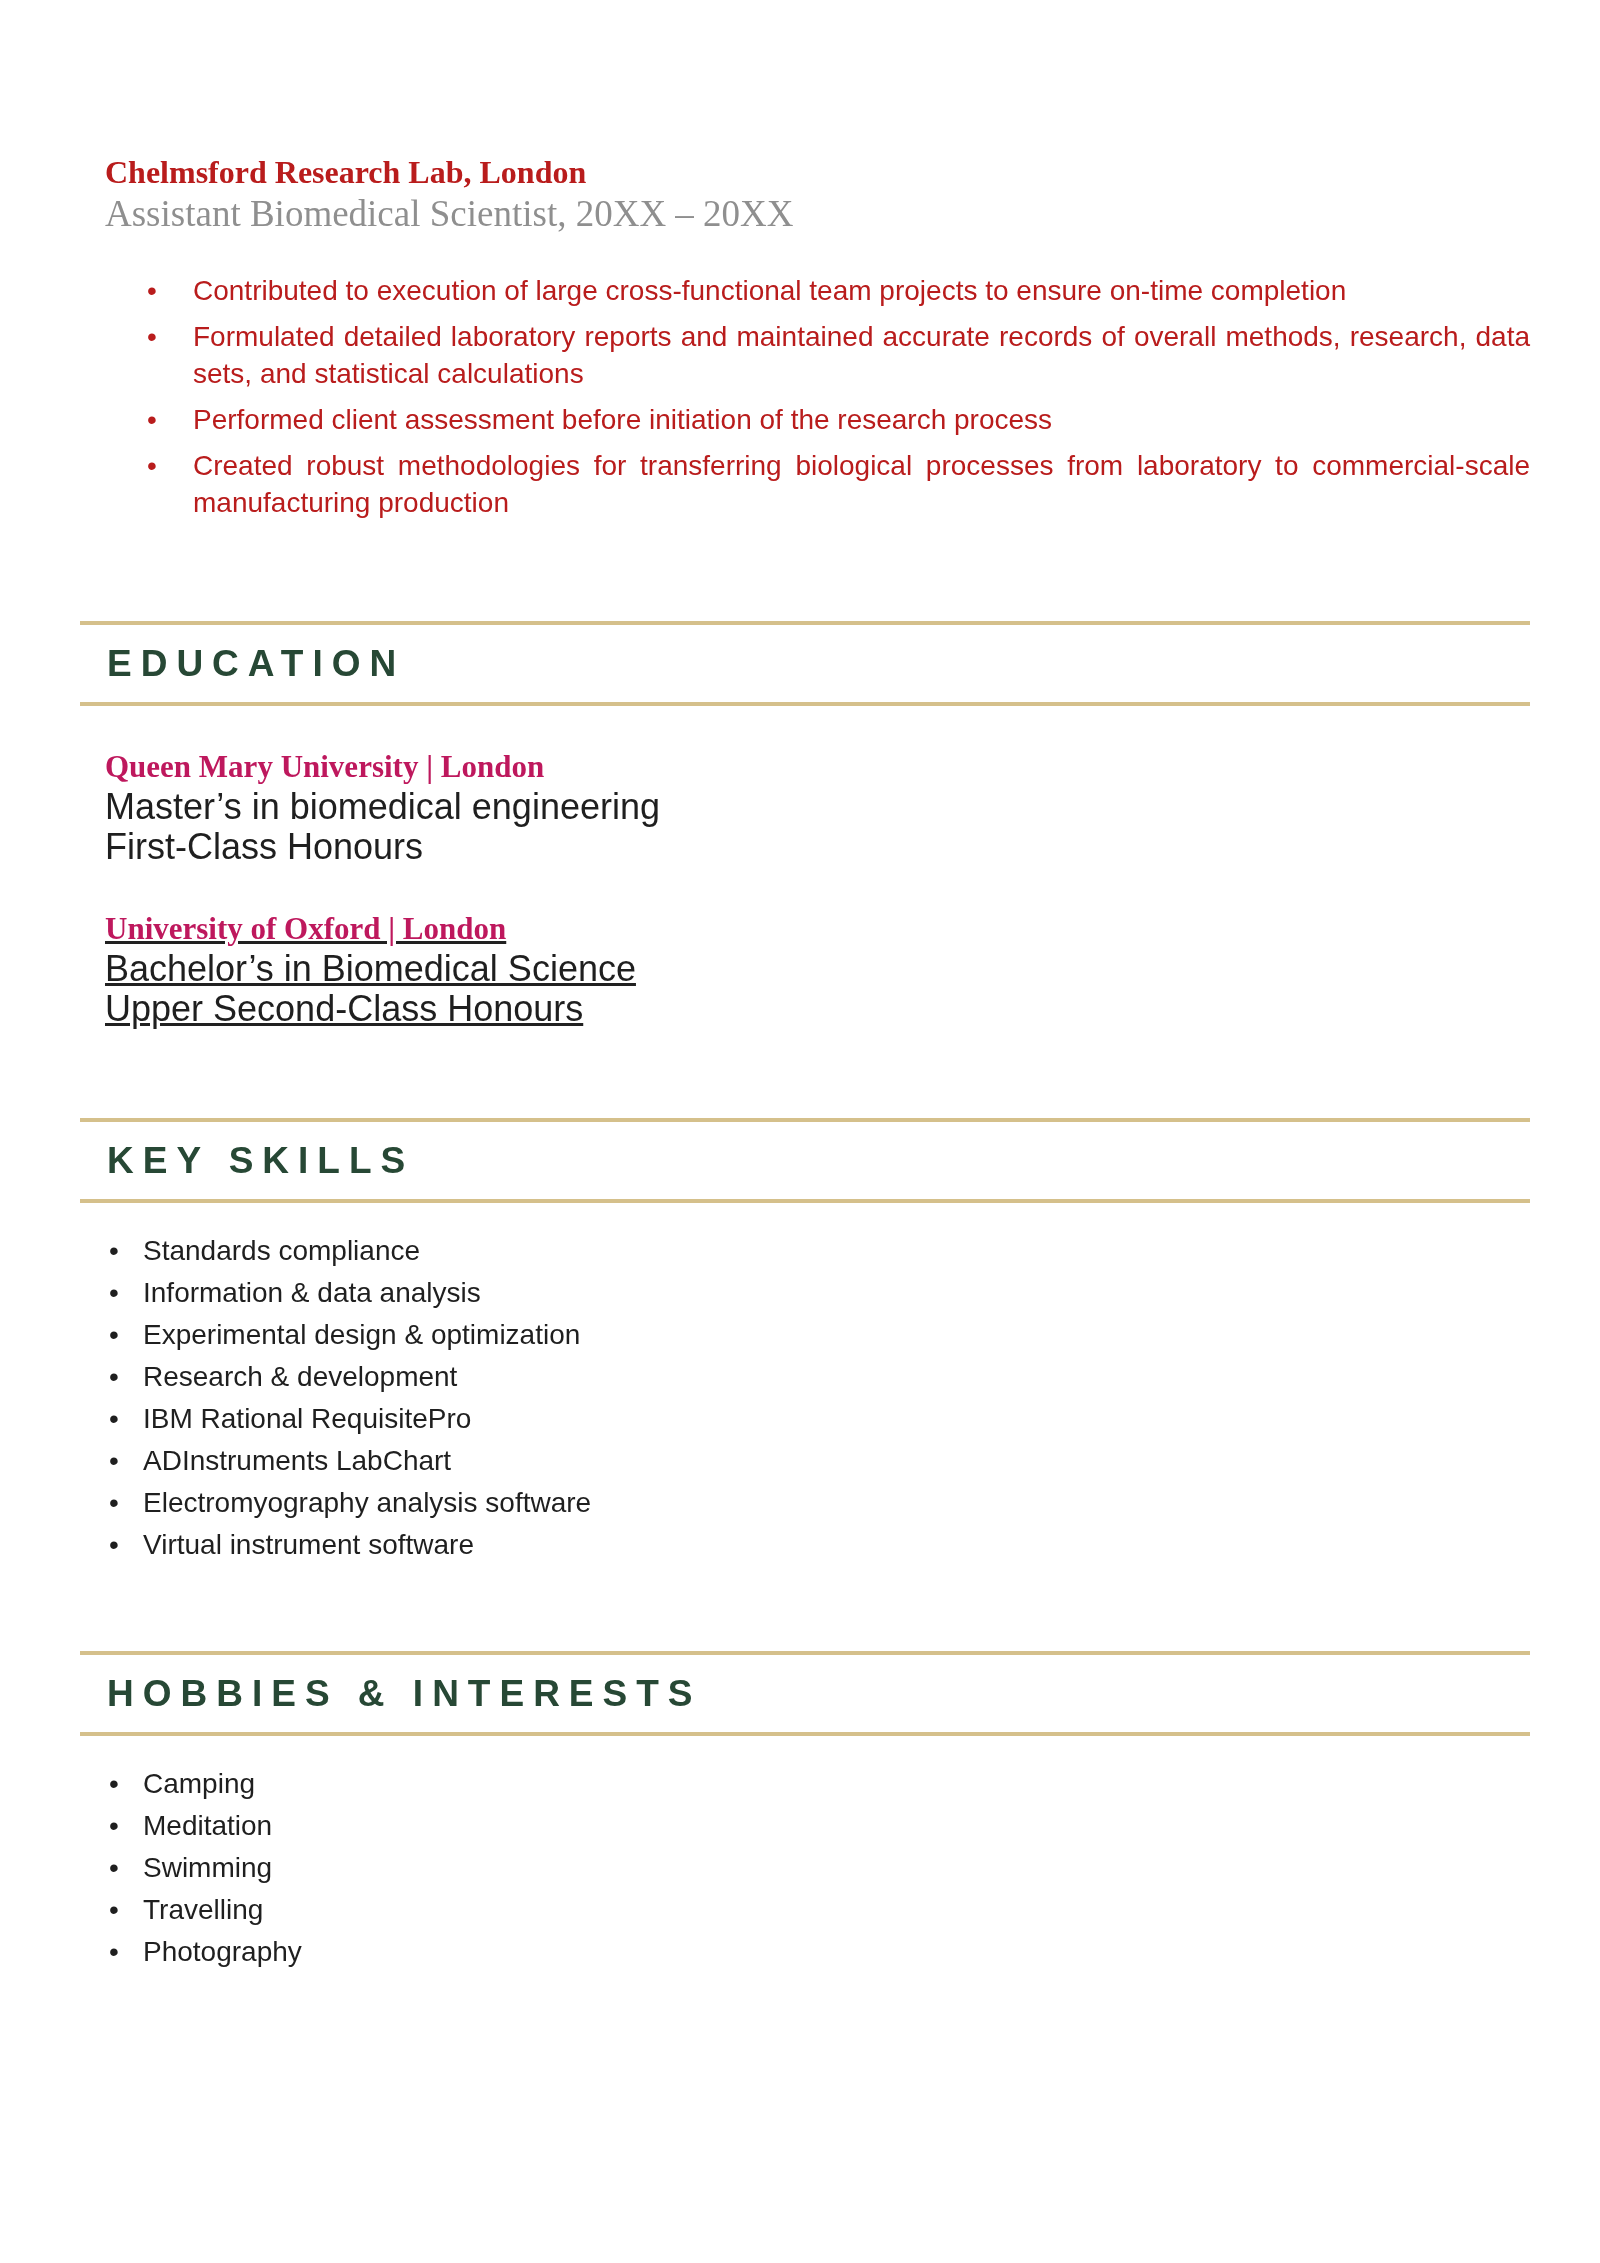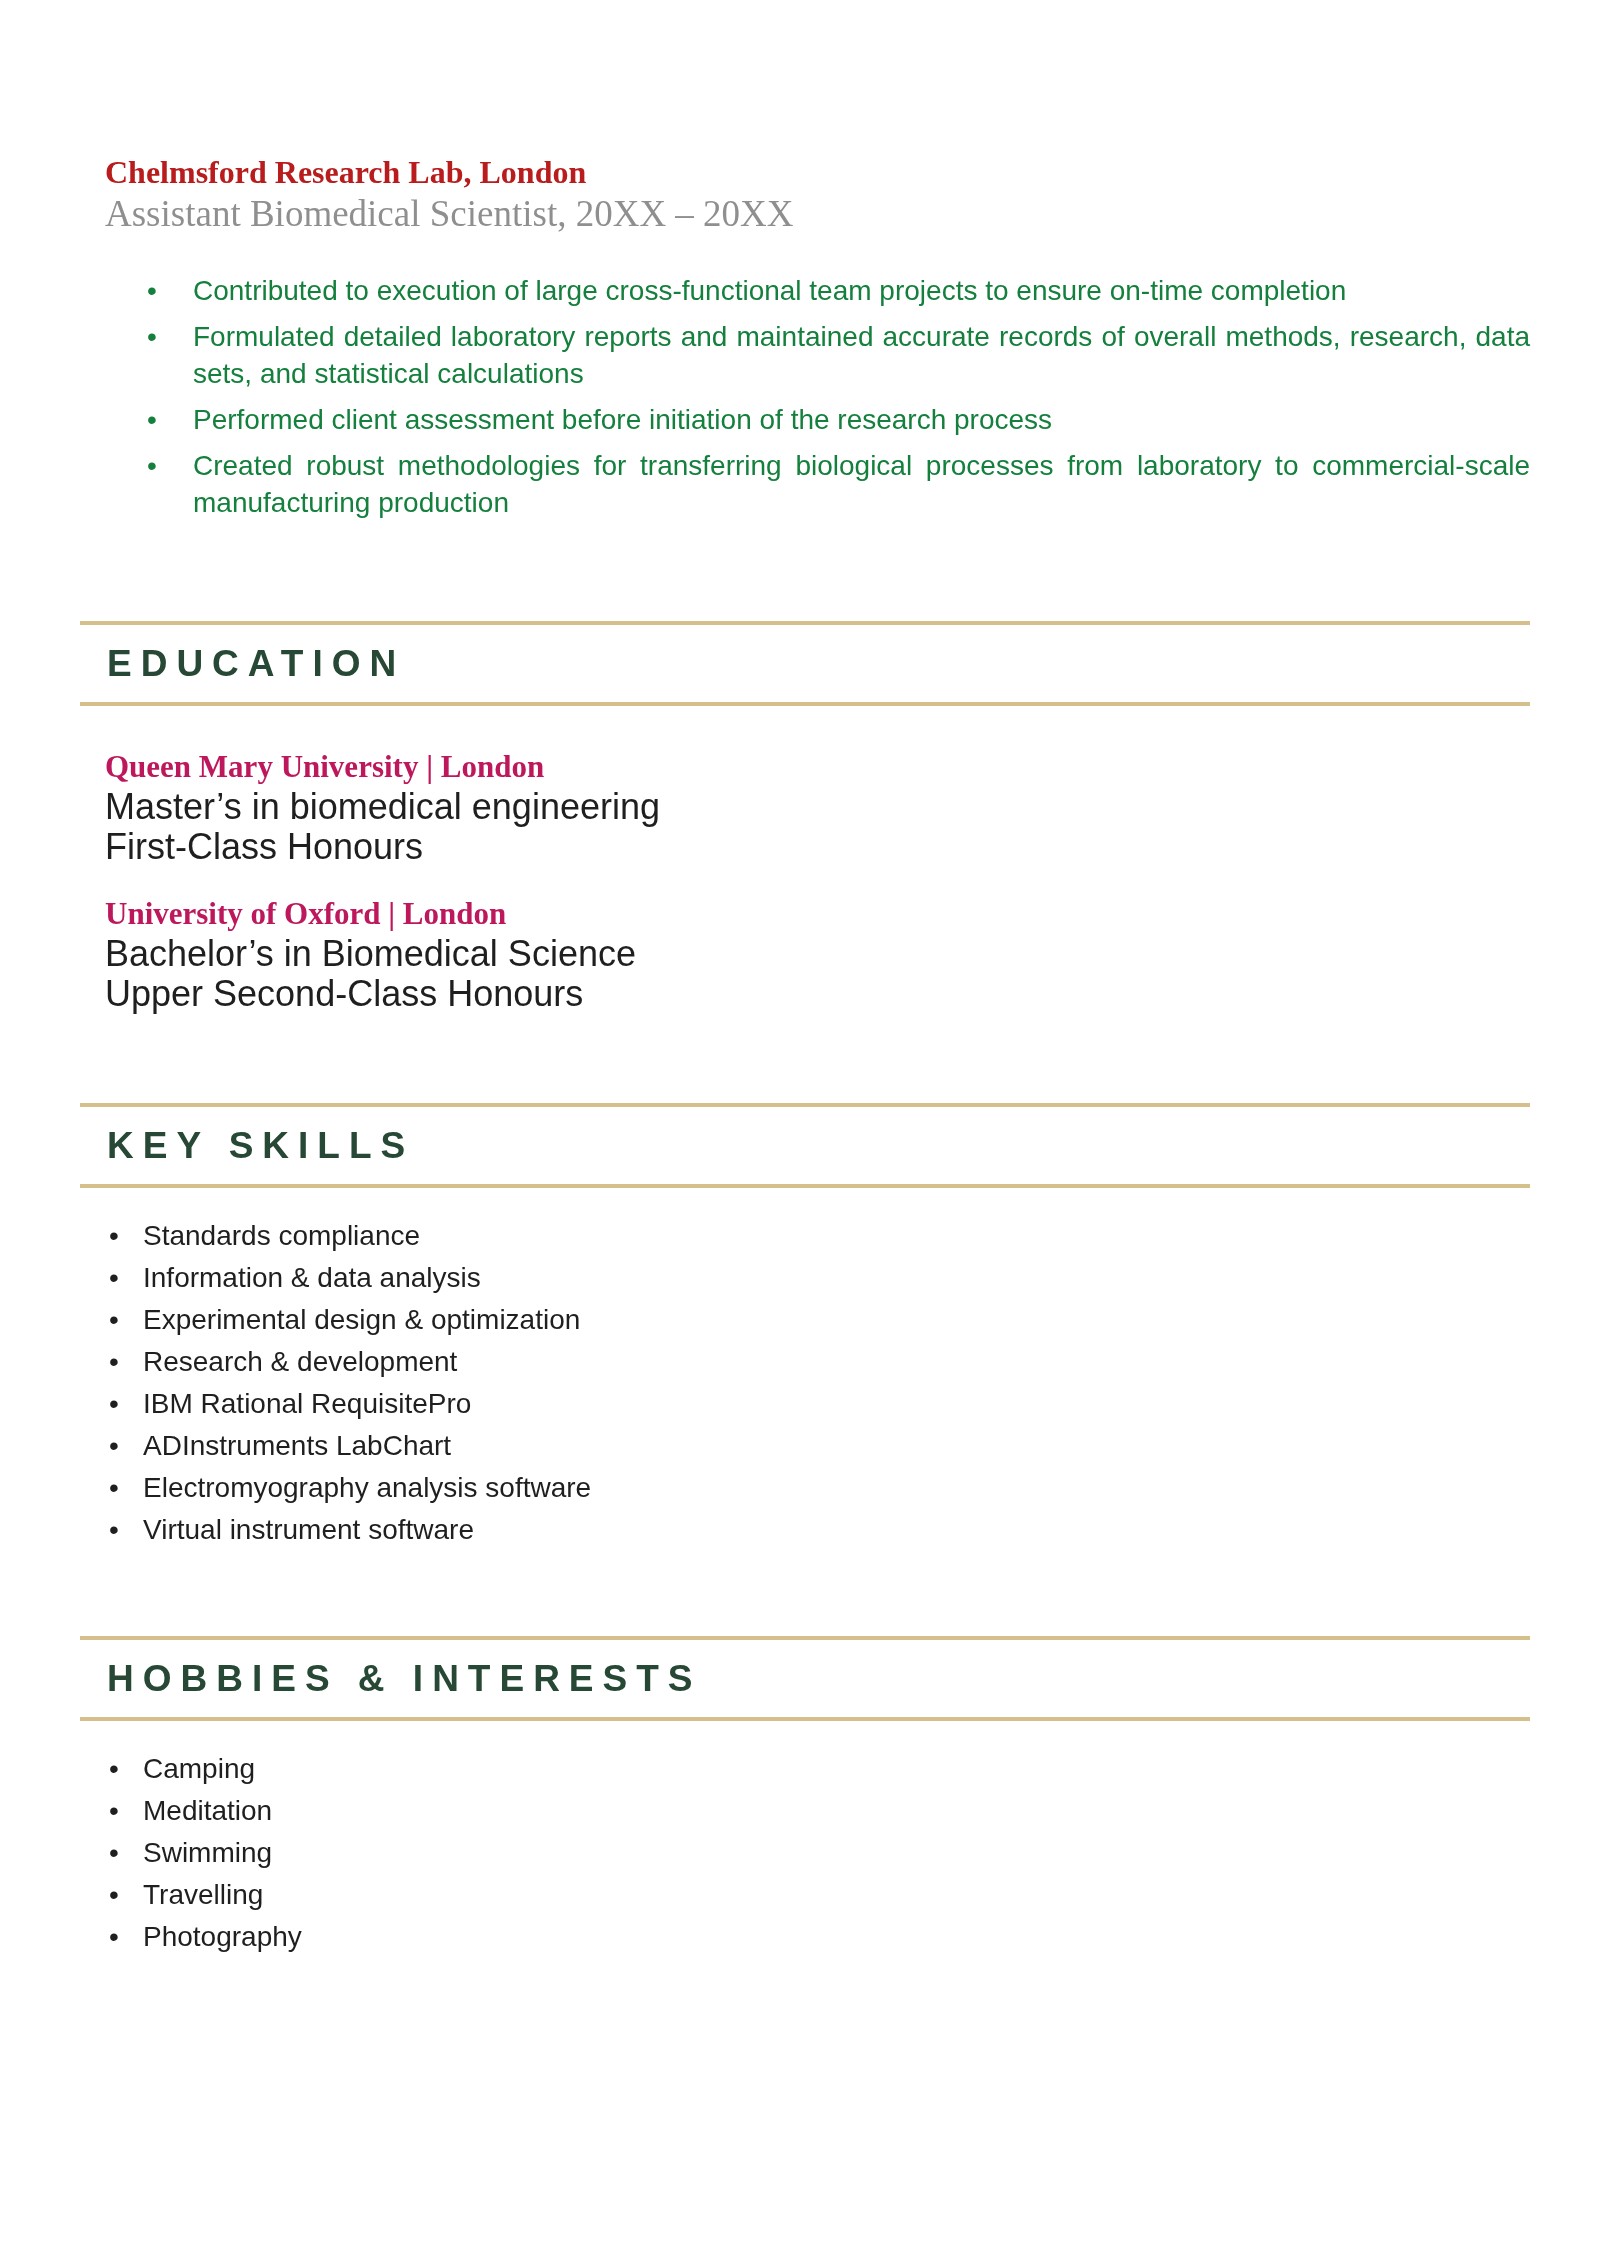--- a/index.html
+++ b/index.html
@@ -41,21 +41,21 @@
     margin: 38px 0 0 25px;
     padding: 0;
     width: 1425px;
   }
   .exp-bullets li {
     position: relative;
     padding-left: 88px;
     font-size: 28px;
     line-height: 37px;
     text-align: justify;
-    color: #15803d;
+    color: #b91c1c;
   }
   .exp-bullets li + li { margin-top: 9px; }
   .exp-bullets li::before {
     content: "\2022";
     position: absolute;
     left: 42px;
     top: 0;
   }
   
   .band {
@@ -69,21 +69,21 @@
     line-height: 44px;
     font-weight: 600;
     letter-spacing: 9px;
     color: #274835;
   }
   .band-education { margin-top: 100px; }
   .band-skills    { margin-top: 89px; }
   .band-hobbies   { margin-top: 89px; }
   
   .edu-entries { margin: 41px 0 0 25px; }
-  .edu-entry + .edu-entry { margin-top: 27px; }
+  .edu-entry + .edu-entry { margin-top: 42px; text-decoration: underline; }
   .edu-institution {
     margin: 0;
     font-family: "Liberation Serif", serif;
     font-weight: 600;
     font-size: 31px;
     line-height: 40px;
     color: #be185d;
   }
   .edu-line {
     margin: 0;

